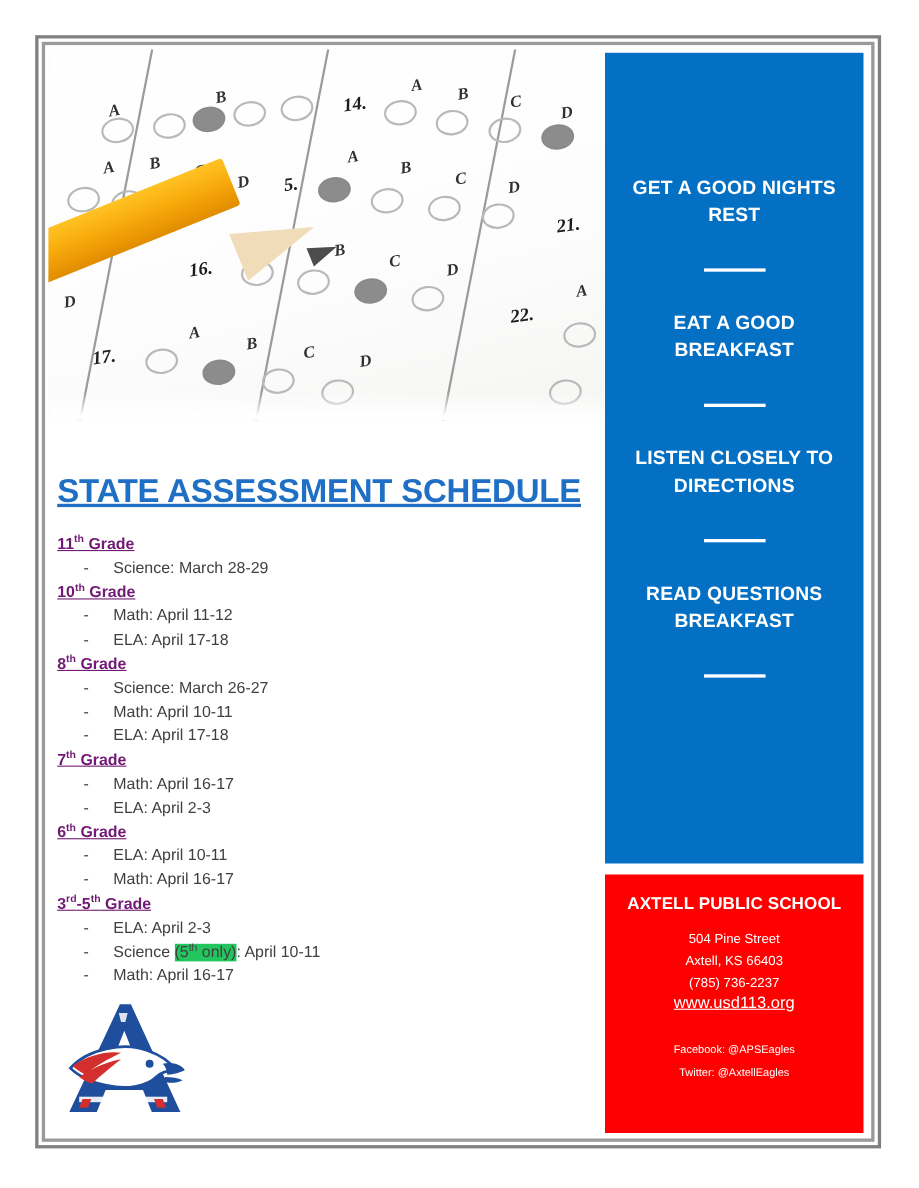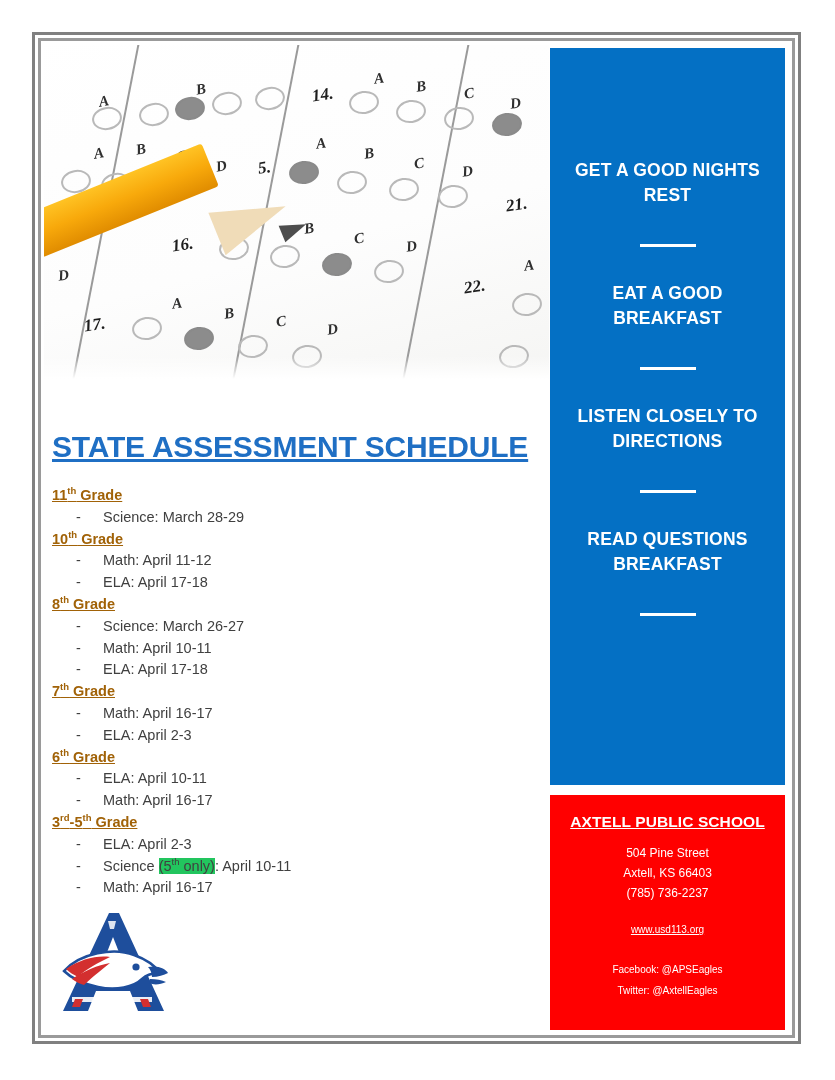--- a/index.html
+++ b/index.html
@@ -161,21 +161,21 @@
   }
 
   
   #schedule-list {
     position: absolute;
     left: 8px;
     top: 440px;
     width: 480px;
   }
   .grade-heading {
-    color: #a16207;
+    color: #701a75;
     font-weight: bold;
     font-size: 14.5px;
     text-decoration: underline;
     line-height: 21.8px;
     white-space: nowrap;
   }
   .grade-heading sup {
     font-size: 9.5px;
     vertical-align: super;
     line-height: 0;
@@ -252,30 +252,28 @@
     box-sizing: border-box;
     padding: 18px 10px 0 10px;
     text-align: center;
     color: #ffffff;
   }
   #contact-panel .school-name {
     font-weight: bold;
     font-size: 15.5px;
     letter-spacing: 0.1px;
     margin-bottom: 12px;
-    text-decoration: underline;
   }
   #contact-panel .addr-line {
     font-size: 12px;
     line-height: 20px;
   }
   #contact-panel .website {
-    font-size: 10px;
+    font-size: 15px;
     text-decoration: underline;
-    margin-top: 21px;
     display: block;
     color: #ffffff;
   }
   #contact-panel .social-line {
     font-size: 10px;
     line-height: 21px;
   }
   #contact-panel .social-block {
     margin-top: 24px;
   }

